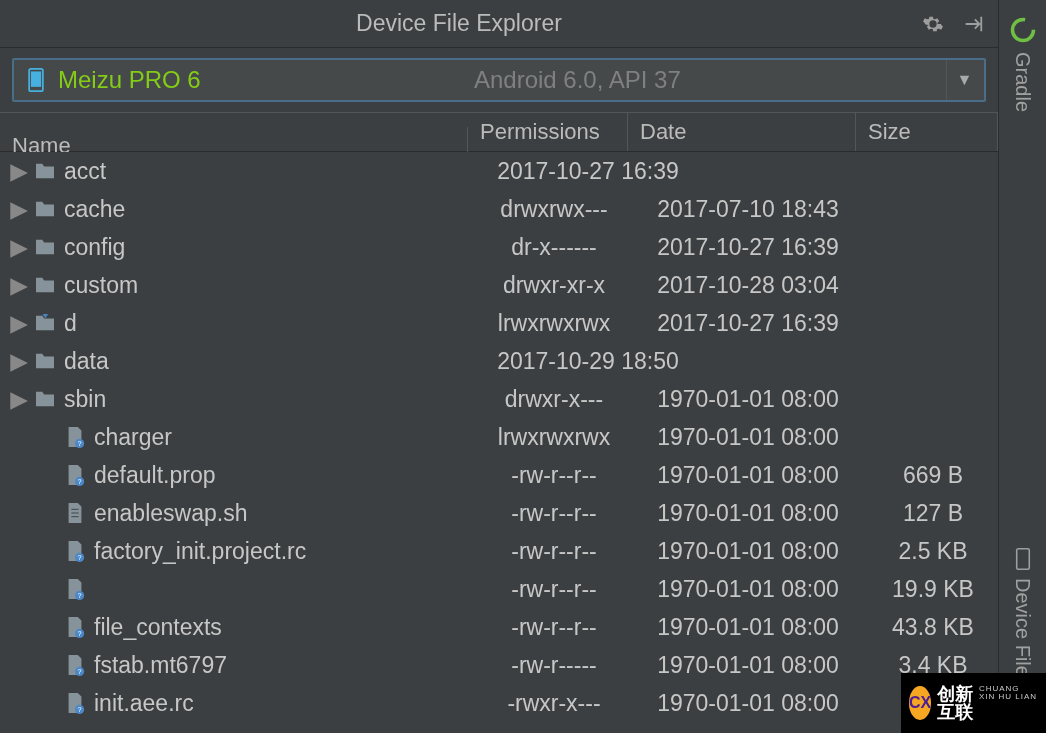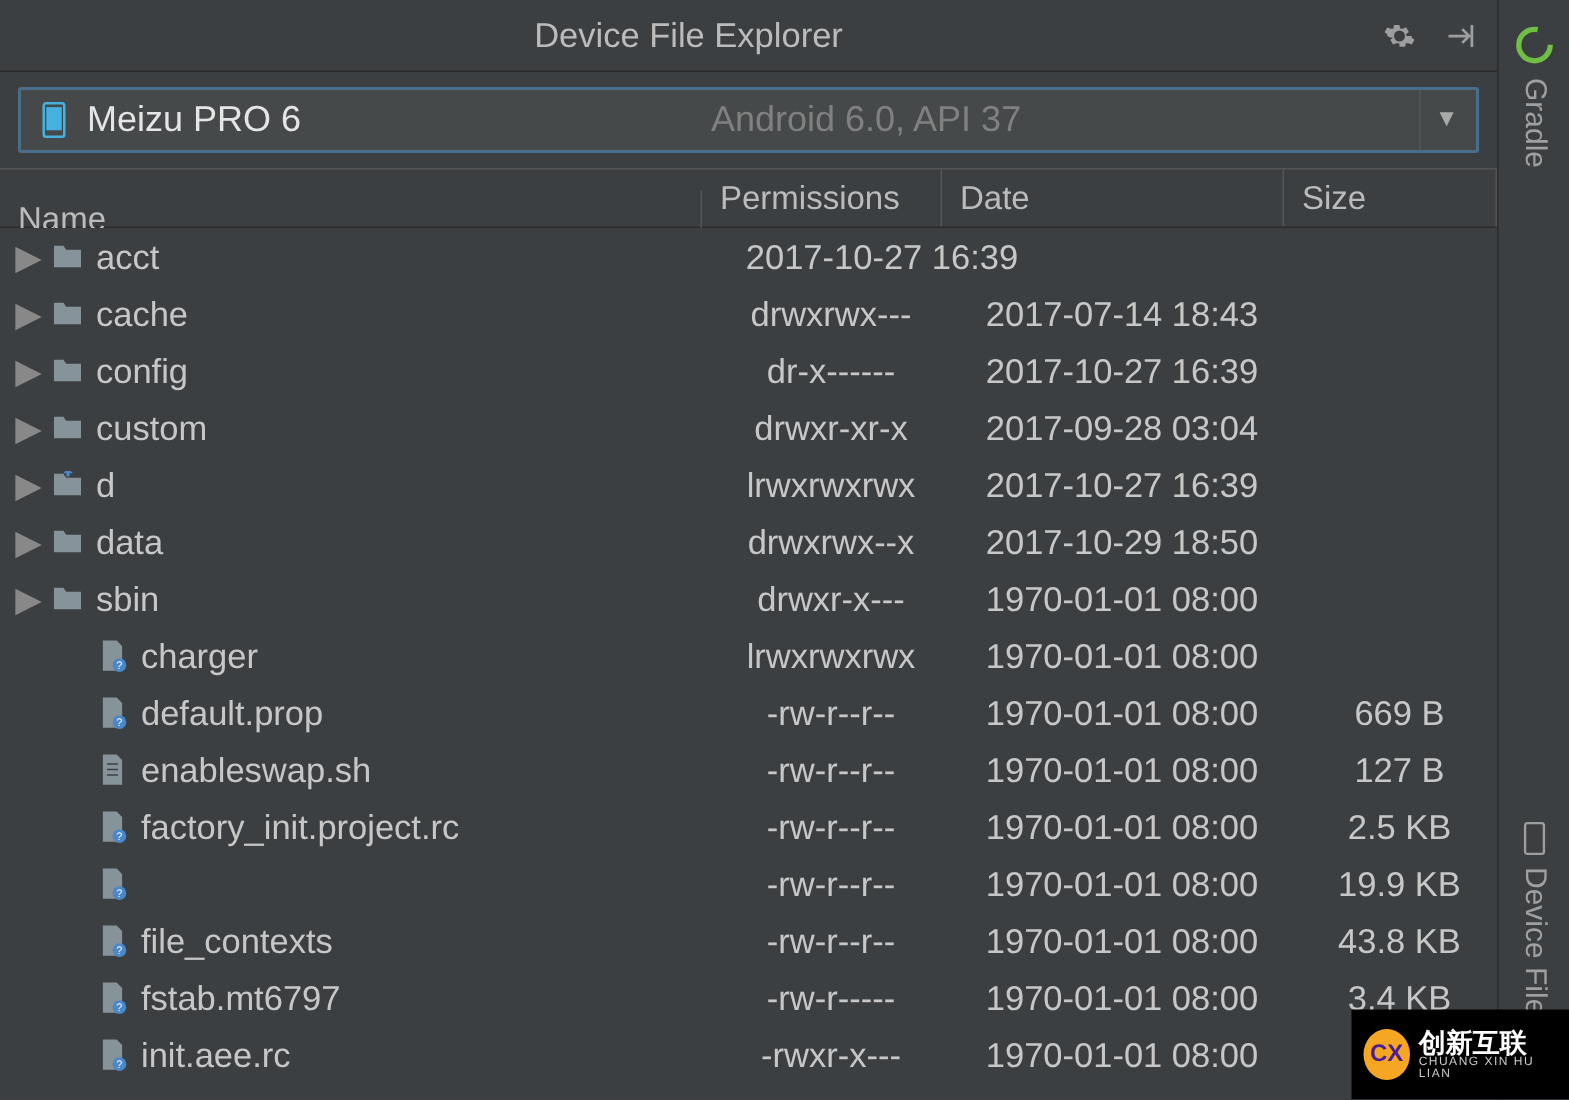--- a/index.html
+++ b/index.html
@@ -51,21 +51,21 @@
   display: flex;
   align-items: center;
   padding: 0 10px;
   border-radius: 2px;
 }
 .phone-icon {
   width: 24px; height: 24px;
   margin-right: 10px;
   display:flex;align-items:center;justify-content:center;
 }
-.device-name { font-size: 24px; color: #e5e5e5; margin-right: 8px; }
+.device-name { font-size: 24px; color: #84cc16; margin-right: 8px; }
 .device-meta { font-size: 24px; color: #808080; flex:1;}
 .dropdown-arrow {
   width: 28px; color:#aaa;
   display:flex;align-items:center;justify-content:center;
   border-left:1px solid #555; height:100%; padding-left:8px;
   cursor:pointer;
 }
 .table-header {
   display: flex;
   height: 40px;
@@ -149,21 +149,21 @@
   display:flex;
   align-items:center;
   padding:0 8px;
   font-size:18px;
 }
 .overlay-logo .cx {
   width:34px;height:34px;border-radius:50%;
   background:#f5a623;color:#4c1d95;display:flex;align-items:center;justify-content:center;
   font-weight:bold;margin-right:6px;font-size:16px;
 }
-.overlay-logo .txt{display:flex;flex-direction:column;line-height:1;}
+.overlay-logo .txt{display:flex;flex-direction:row;line-height:1;}
 .overlay-logo .txt span:first-child{font-size:18px;font-weight:bold;}
 .overlay-logo .txt span:last-child{font-size:8px;letter-spacing:1px;color:#ccc;}
 </style>
 </head>
 <body>
 
 <div class="main-panel">
   <div class="title-bar">
     <div class="title-text">Device File Explorer</div>
     <div class="title-icon">
@@ -215,21 +215,21 @@
         <div class="name-cell">
           <span class="tri">▶</span>
           <span class="folder-icon">
             <svg width="22" height="18" viewBox="0 0 24 20">
               <path fill="#87939a" d="M2 2h7l2 3h11v13H2z"></path>
             </svg>
           </span>
           <span>cache</span>
         </div>
         <div class="perm-cell">drwxrwx---</div>
-        <div class="date-cell">2017-07-14 18:43</div>
+        <div class="date-cell">2017-07-10 18:43</div>
         <div class="size-cell"></div>
       </div>
       <div class="row">
         <div class="name-cell">
           <span class="tri">▶</span>
           <span class="folder-icon">
             <svg width="22" height="18" viewBox="0 0 24 20">
               <path fill="#87939a" d="M2 2h7l2 3h11v13H2z"></path>
             </svg>
           </span>
@@ -243,21 +243,21 @@
         <div class="name-cell">
           <span class="tri">▶</span>
           <span class="folder-icon">
             <svg width="22" height="18" viewBox="0 0 24 20">
               <path fill="#87939a" d="M2 2h7l2 3h11v13H2z"></path>
             </svg>
           </span>
           <span>custom</span>
         </div>
         <div class="perm-cell">drwxr-xr-x</div>
-        <div class="date-cell">2017-09-28 03:04</div>
+        <div class="date-cell">2017-10-28 03:04</div>
         <div class="size-cell"></div>
       </div>
       <div class="row">
         <div class="name-cell">
           <span class="tri">▶</span>
           <span class="folder-icon">
             <svg width="22" height="18" viewBox="0 0 24 20">
               <path fill="#87939a" d="M2 2h7l2 3h11v13H2z"></path>
               <path fill="#4a88c7" d="M14 0l6 6h-4v4h-4V6h-4z" transform="translate(4 -2) scale(0.6)"></path>
             </svg>
@@ -271,21 +271,20 @@
       <div class="row">
         <div class="name-cell">
           <span class="tri">▶</span>
           <span class="folder-icon">
             <svg width="22" height="18" viewBox="0 0 24 20">
               <path fill="#87939a" d="M2 2h7l2 3h11v13H2z"></path>
             </svg>
           </span>
           <span>data</span>
         </div>
-        <div class="perm-cell">drwxrwx--x</div>
         <div class="date-cell">2017-10-29 18:50</div>
         <div class="size-cell"></div>
       </div>
       <div class="row">
         <div class="name-cell">
           <span class="tri">▶</span>
           <span class="folder-icon">
             <svg width="22" height="18" viewBox="0 0 24 20">
               <path fill="#87939a" d="M2 2h7l2 3h11v13H2z"></path>
             </svg>

